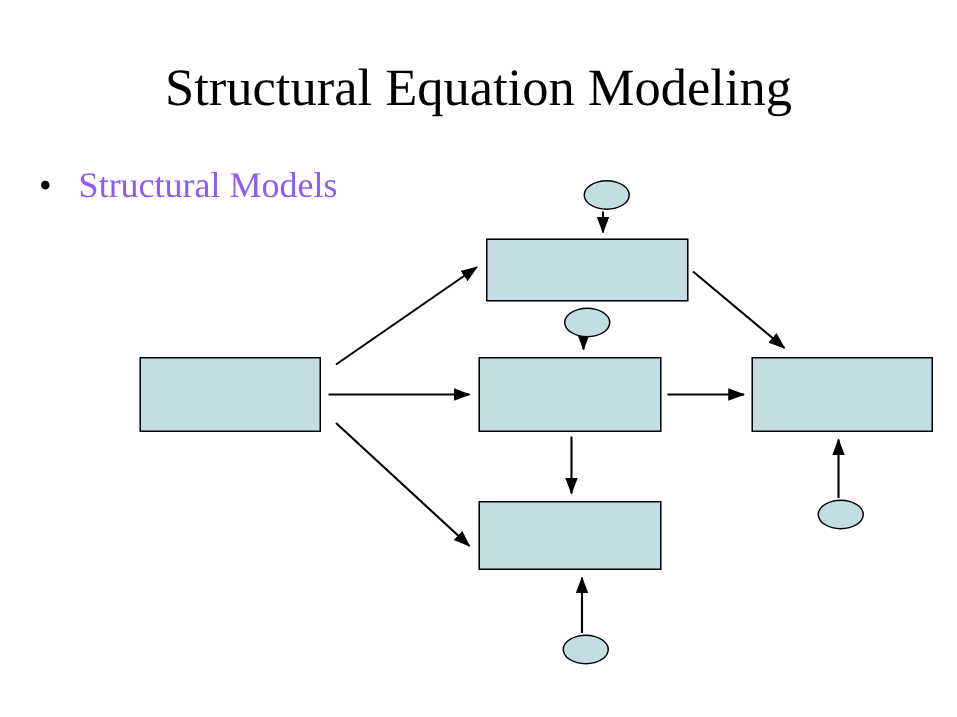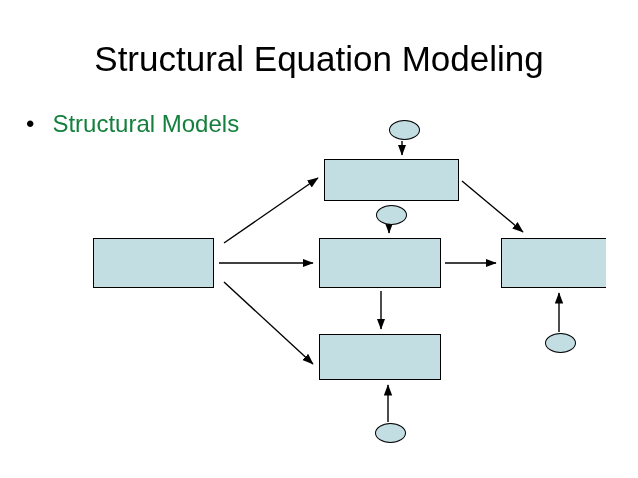--- a/index.html
+++ b/index.html
@@ -6,21 +6,22 @@
     margin: 0;
     padding: 0;
     background: #ffffff;
   }
   #slide {
     position: relative;
     width: 606px;
     height: 478px;
     background: #ffffff;
     overflow: hidden;
-    font-family: Liberation Sans, sans-serif;
+    font-family: Liberation Serif, serif;
+    padding-left: 24px;
   }
   #title {
     position: absolute;
     left: 0;
     top: 38px;
     width: 638px;
     text-align: center;
     font-size: 35px;
     color: #000000;
     font-weight: normal;
@@ -37,21 +38,21 @@
     gap: 18px;
   }
   #bullet-mark {
     font-size: 24px;
     line-height: 28px;
     color: #000000;
   }
   #bullet-text {
     font-size: 24px;
     line-height: 28px;
-    color: #15803d;
+    color: #8b5cf6;
   }
   .node {
     position: absolute;
     background: #c2dee3;
     border: 1px solid #000000;
     box-sizing: border-box;
   }
   .ellipse {
     position: absolute;
     background: #c2dee3;

